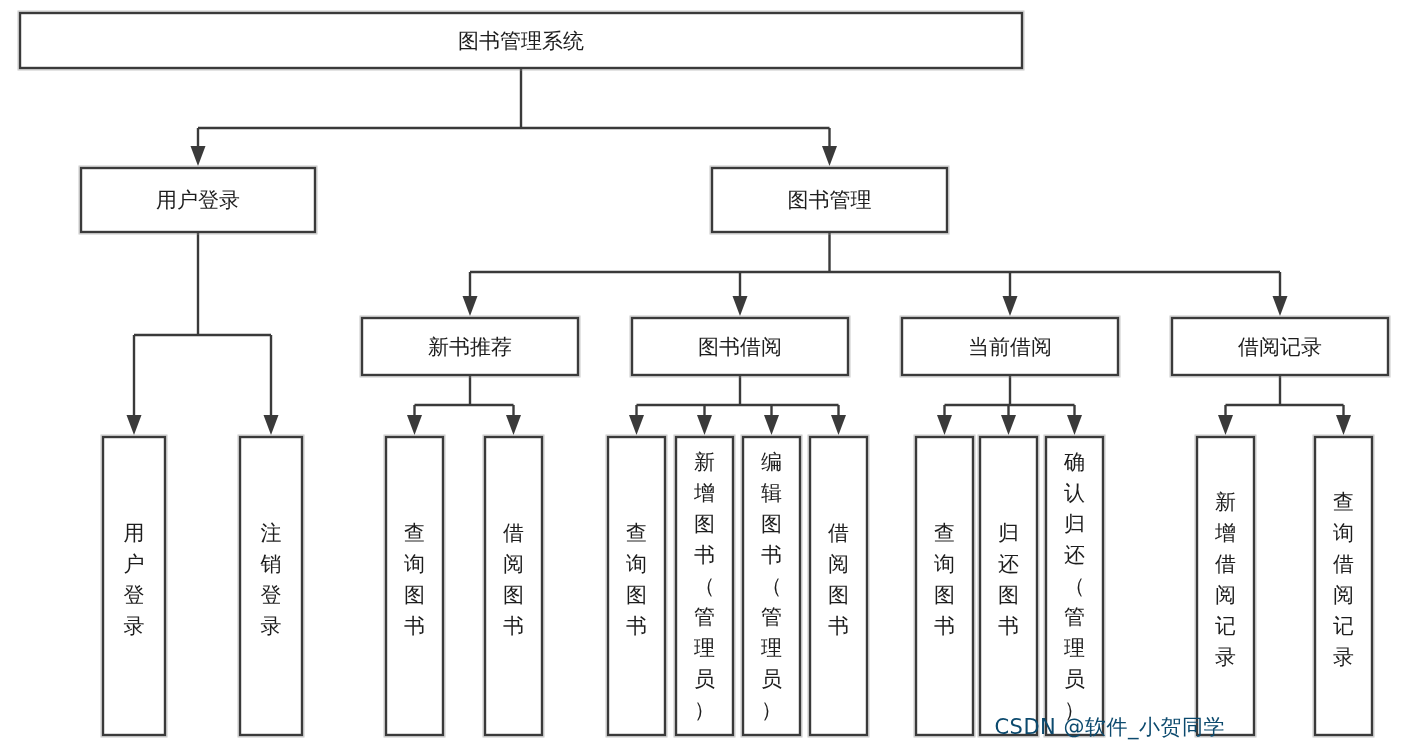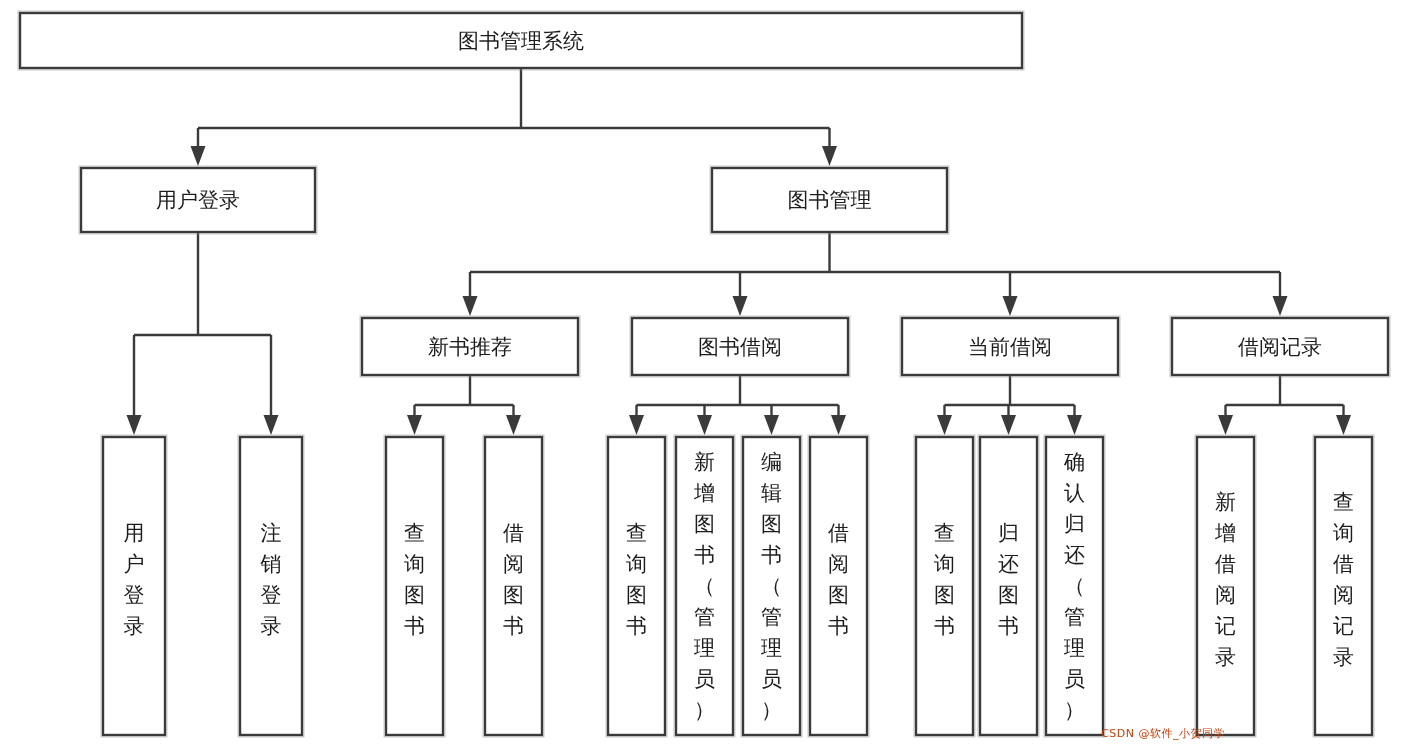--- a/index.html
+++ b/index.html
@@ -60,22 +60,22 @@
     font-family: "DejaVu Sans", "Liberation Sans", sans-serif;
     font-size: 21px;
     fill: #1d1d1d;
     text-anchor: middle;
   }
   .watermark {
     position: absolute;
     right: 12px;
     bottom: 6px;
     font-family: "DejaVu Sans", "Liberation Sans", sans-serif;
-    font-size: 11px;
-    color: #c2410c;
+    font-size: 21px;
+    color: #0c4a6e;
     letter-spacing: 0.5px;
     white-space: nowrap;
     user-select: none;
   }
 </style>
 </head>
 <body>
 
 <div id="diagram-root">
   <svg class="diagram-canvas" viewBox="0 0 1405 747">

